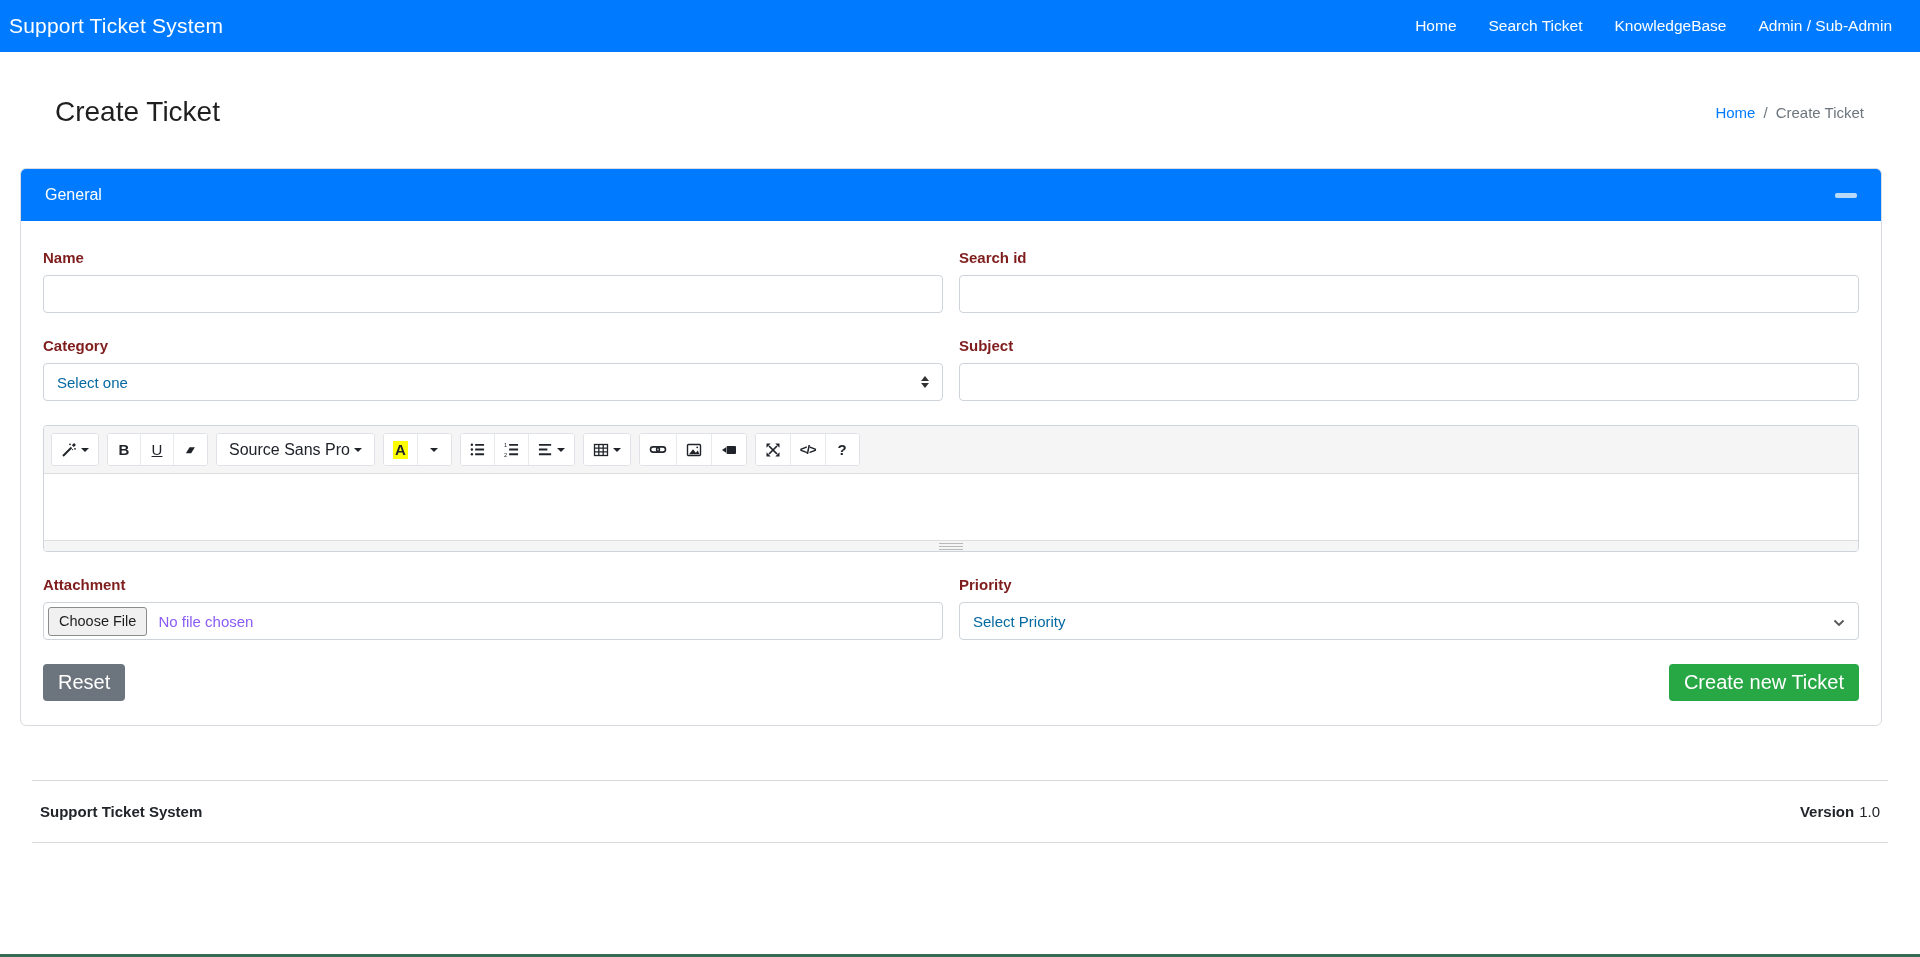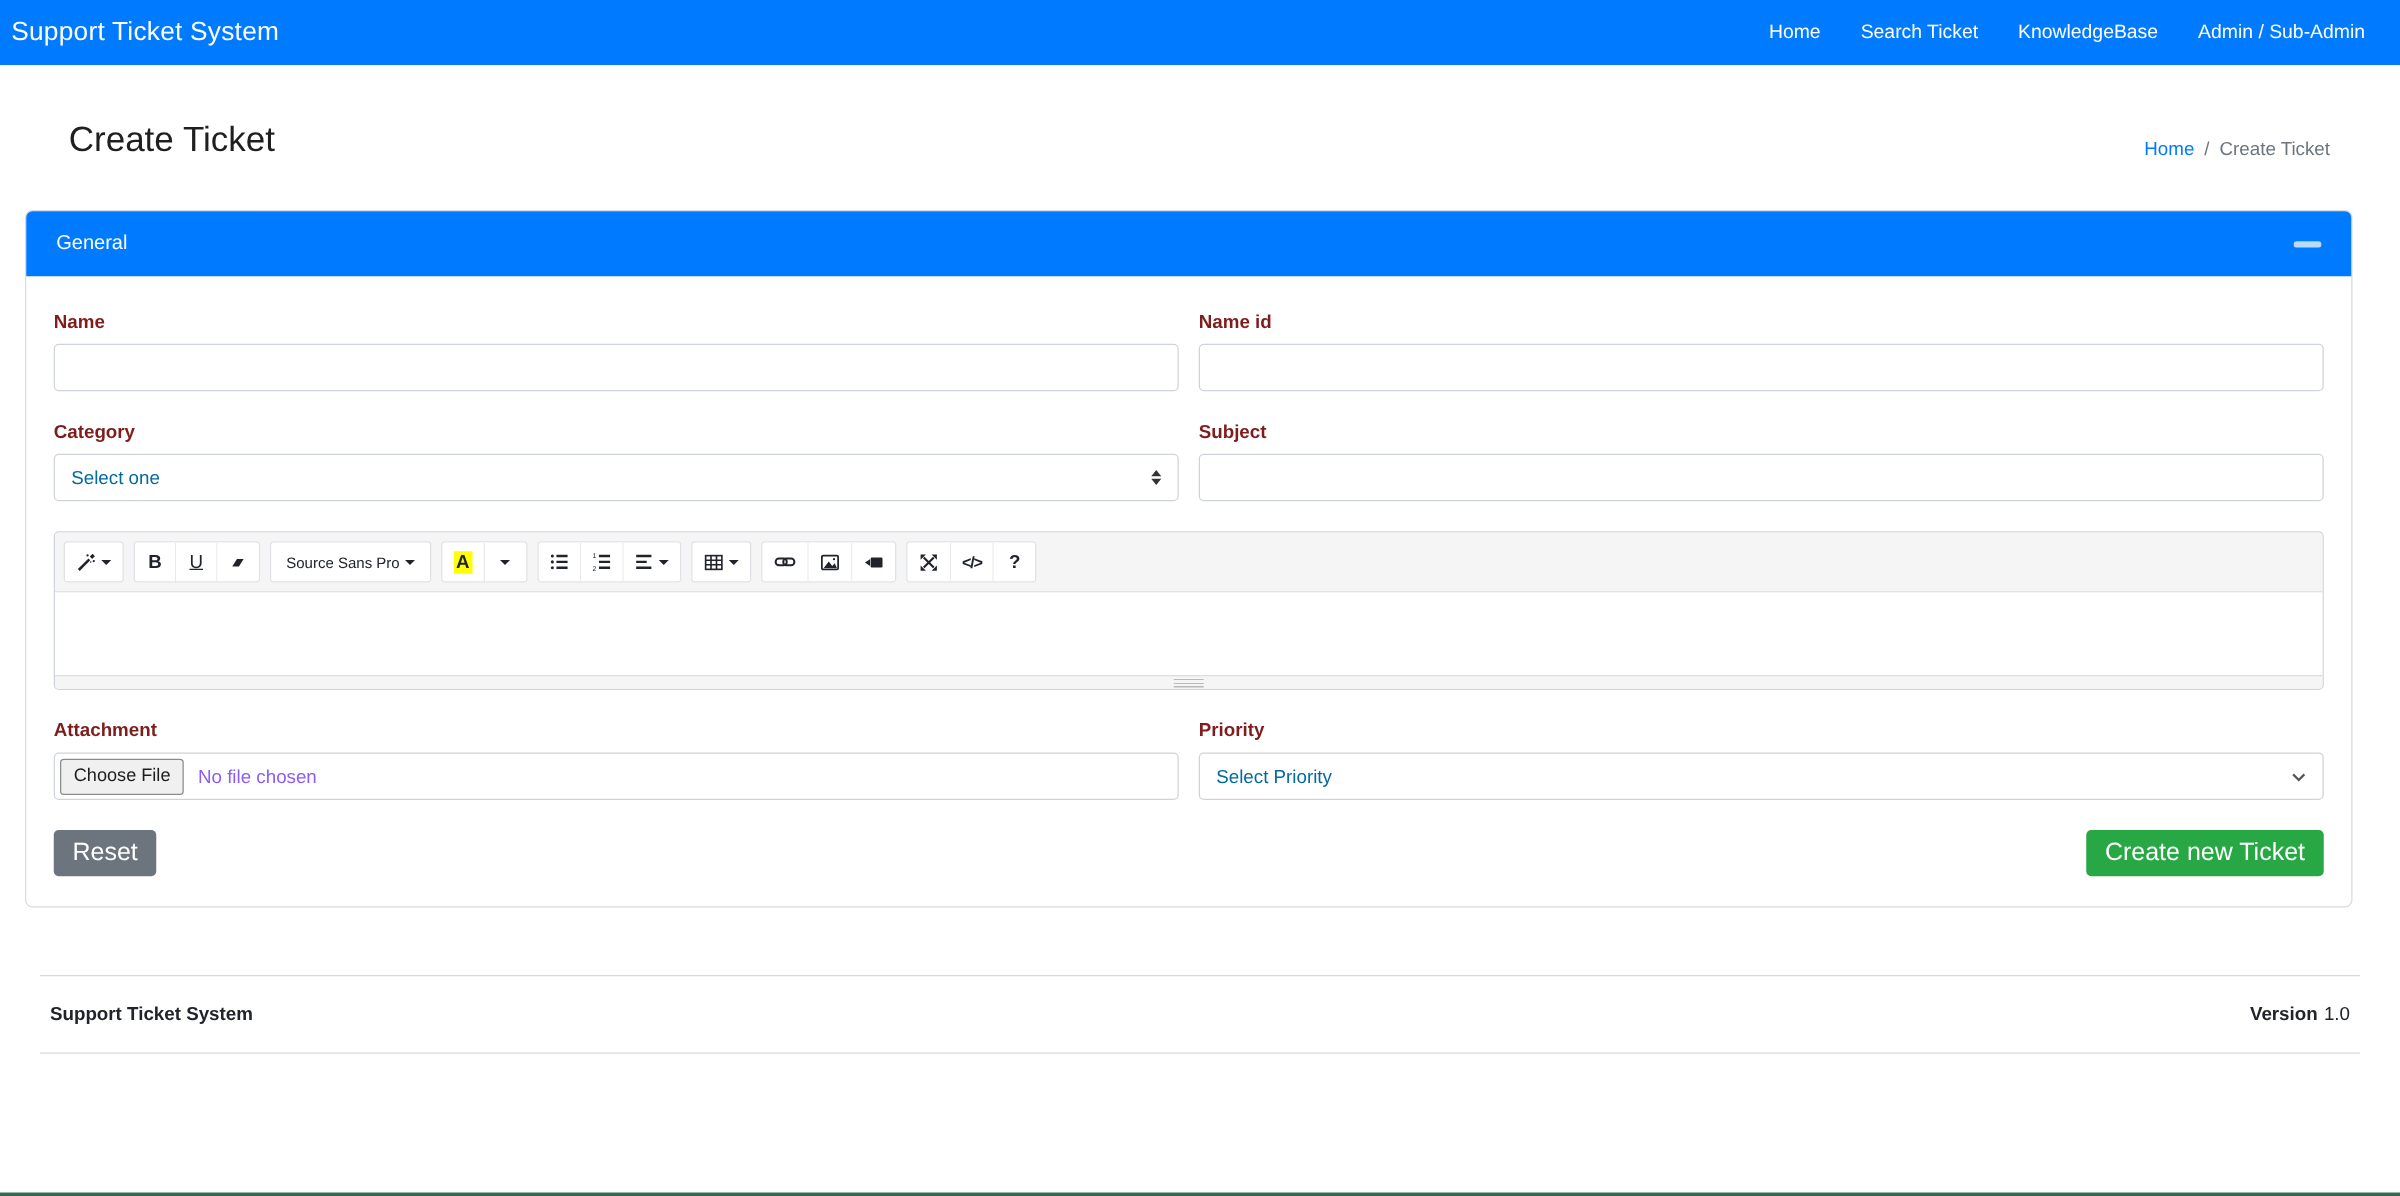--- a/index.html
+++ b/index.html
@@ -14,21 +14,21 @@
     height:52px; background:#007bff; display:flex; align-items:center;
     justify-content:space-between; padding:0 12px 0 9px;
   }
   .brand { color:#fff; font-size:21px; letter-spacing:.2px; cursor:pointer; }
   .nav-links { display:flex; align-items:center; }
   .nav-link { color:#fff; font-size:15.5px; padding:0 16px; cursor:pointer; white-space:nowrap; }
 
   
   .page-head {
     margin:0 38px 0 40px; padding:44px 18px 40px 15px;
-    display:flex; justify-content:space-between; align-items:flex-end;gap:45px;
+    display:flex; justify-content:space-between; align-items:center;gap:45px;
   }
   .page-title { font-size:28px; font-weight:400; color:#1f1f1f; }
   .breadcrumb { font-size:15px; color:#6c757d; display:flex; gap:8px; align-items:center; }
   .breadcrumb .bc-home { color:#007bff; text-decoration:none; cursor:pointer; }
 
   
   .card { margin:0 38px 0 20px; border:1px solid #d8dce0; border-radius:6px; background:#fff; }
   .card-header {
     background:#007bff; height:52px; border-radius:5px 5px 0 0;
     display:flex; align-items:center; justify-content:space-between; padding:0 24px;
@@ -60,21 +60,21 @@
   .btn-group { display:flex; background:#fff; border:1px solid #dfe3e7; border-radius:3px; overflow:hidden; }
   .tbtn {
     min-width:33px; height:31px; padding:0 9px; background:#fff; border:none;
     border-right:1px solid #e7eaec; display:flex; align-items:center; justify-content:center;
     gap:4px; font-size:14px; color:#20242a; cursor:pointer; font-family:"Liberation Sans", sans-serif;
   }
   .tbtn:last-child { border-right:none; }
   .caret { width:0; height:0; border-left:4px solid transparent; border-right:4px solid transparent; border-top:4px solid #20242a; display:inline-block; }
   .bold-b { font-weight:700; font-size:15px; }
   .under-u { text-decoration:underline; font-size:15px; }
-  .fontname { font-size:12px; }
+  .fontname { font-size:16px; }
   .color-a { background:#ffff00; font-weight:700; font-size:15px; padding:0 2px; line-height:18px; }
   .code-lbl { font-size:13px; font-weight:700; letter-spacing:-1px; }
   .help-lbl { font-size:15px; font-weight:700; }
   .note-area { height:66px; background:#fff; cursor:text; }
   .statusbar { height:11px; background:#f5f5f5; border-top:1px solid #ddd; display:flex; align-items:center; justify-content:center; cursor:ns-resize; }
   .grip { width:24px; height:7px; background:repeating-linear-gradient(to bottom,#b9b9b9 0 1px,transparent 1px 3px); }
 
   
   .filebox {
     height:38px; border:1px solid #ced4da; border-radius:4px; background:#fff;
@@ -134,21 +134,21 @@
     <span class="minus-bar"></span>
   </div>
   <div class="card-body">
 
     <div class="frow">
       <div class="fcol">
         <label class="flabel">Name</label>
         <input class="tinput" type="text" value="" style="">
       </div>
       <div class="fcol">
-        <label class="flabel">Name id</label>
+        <label class="flabel">Search id</label>
         <input class="tinput" type="text" value="" style="">
       </div>
     </div>
 
     <div class="frow">
       <div class="fcol">
         <label class="flabel">Category</label>
         <div class="selectbox">
           <span>Select one</span>
           <span class="dblarrow">

